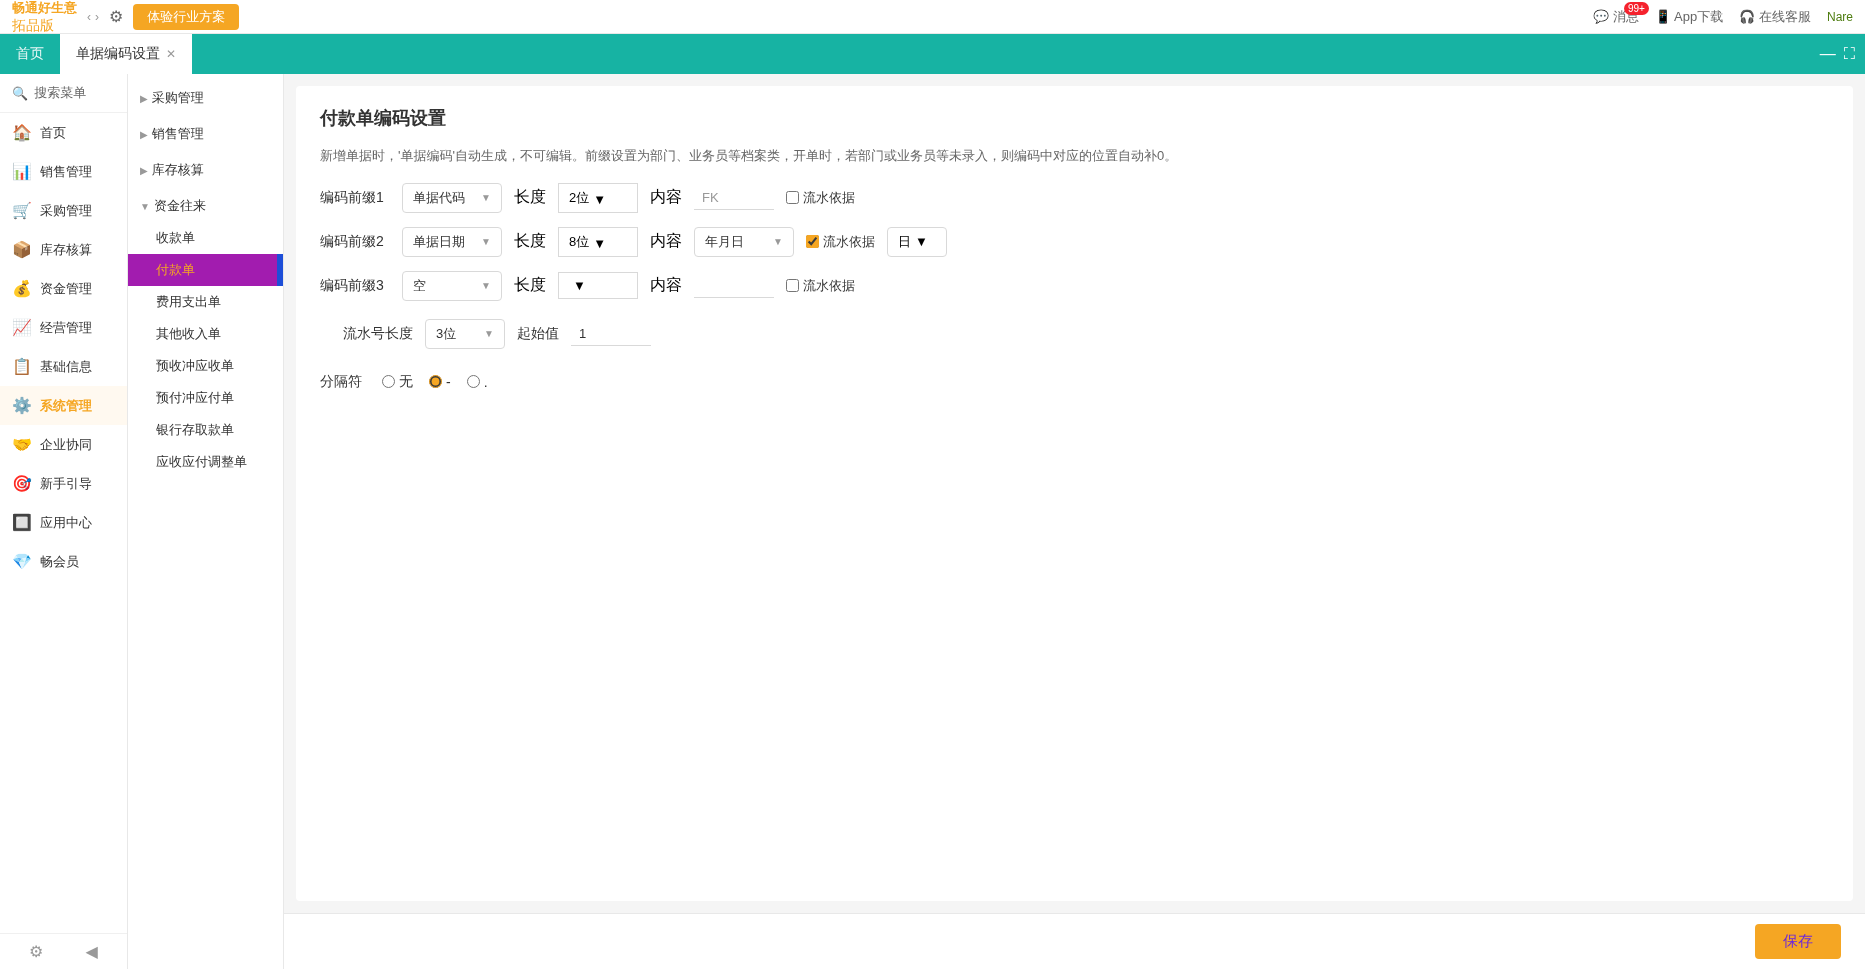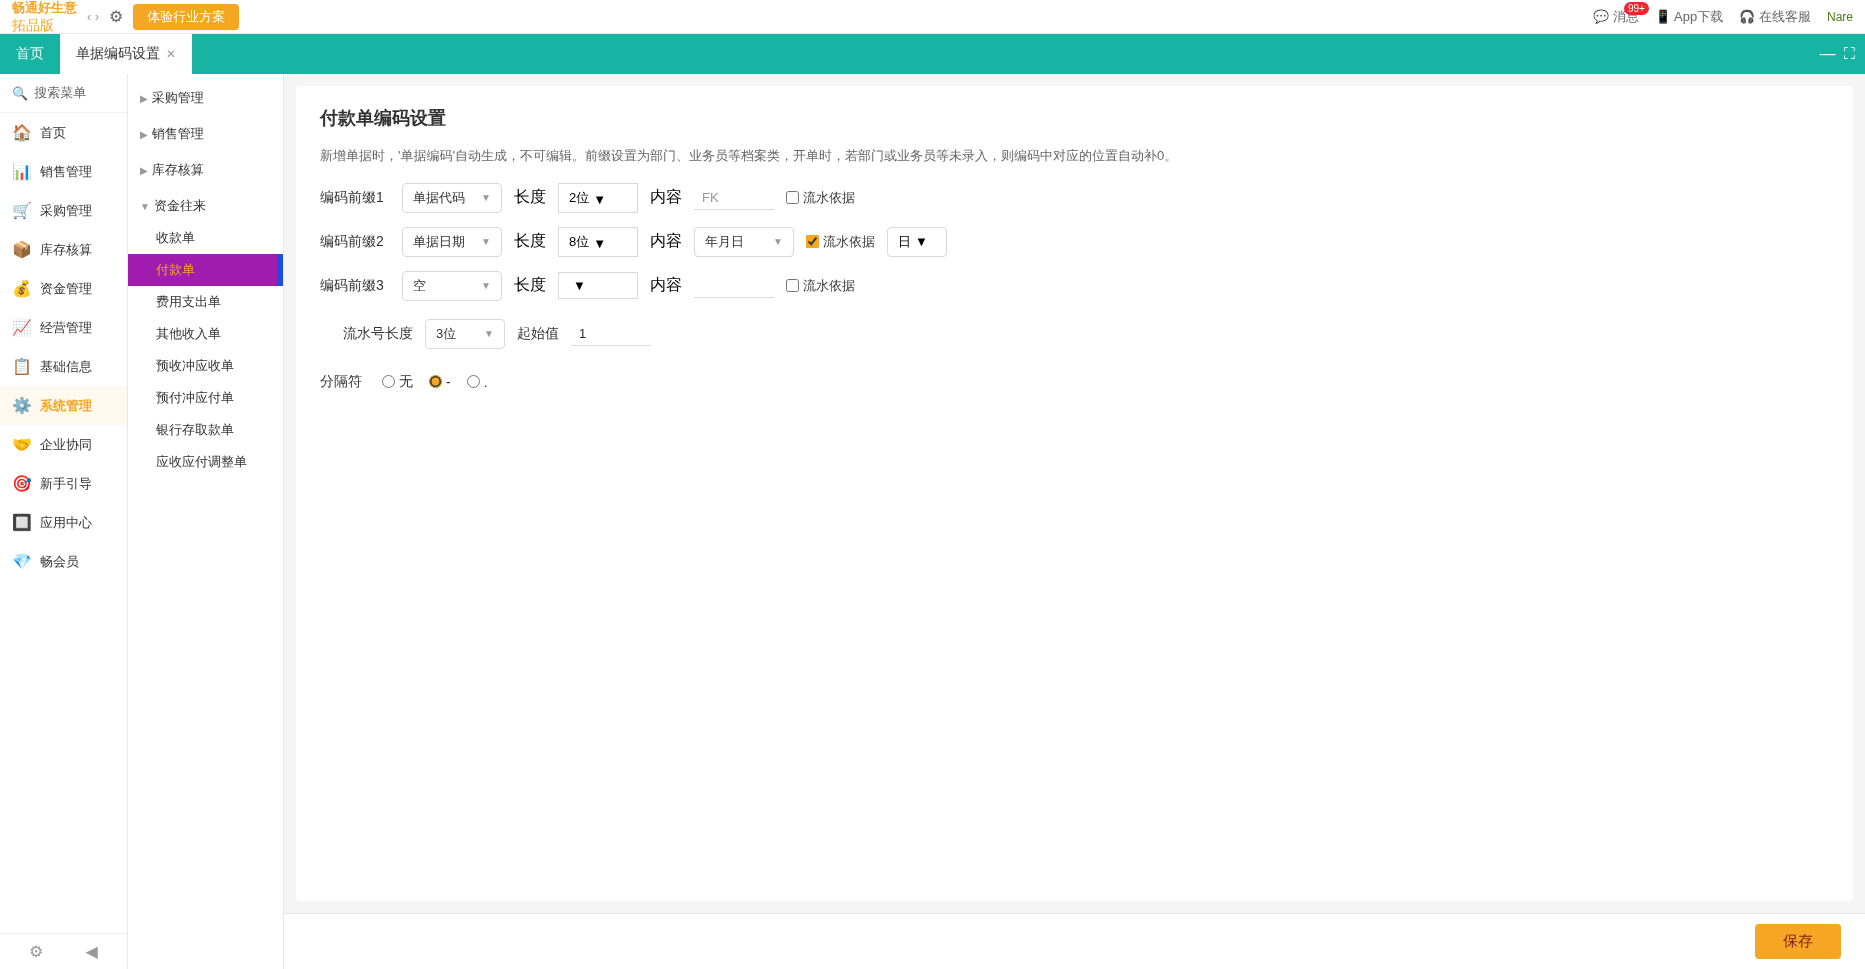--- a/index.html
+++ b/index.html
@@ -256,21 +256,21 @@
       background: #fff;
       border-top: 1px solid #e8e8e8;
       display: flex;
       align-items: center;
       justify-content: flex-end;
       padding: 0 24px;
       flex-shrink: 0;
     }
     .btn-save {
       background: #f5a623;
-      color: #7f1d1d;
+      color: #6d28d9;
       border: none;
       padding: 8px 28px;
       border-radius: 4px;
       font-size: 15px;
       cursor: pointer;
     }
   </style>
 </head>
 <body>
 

